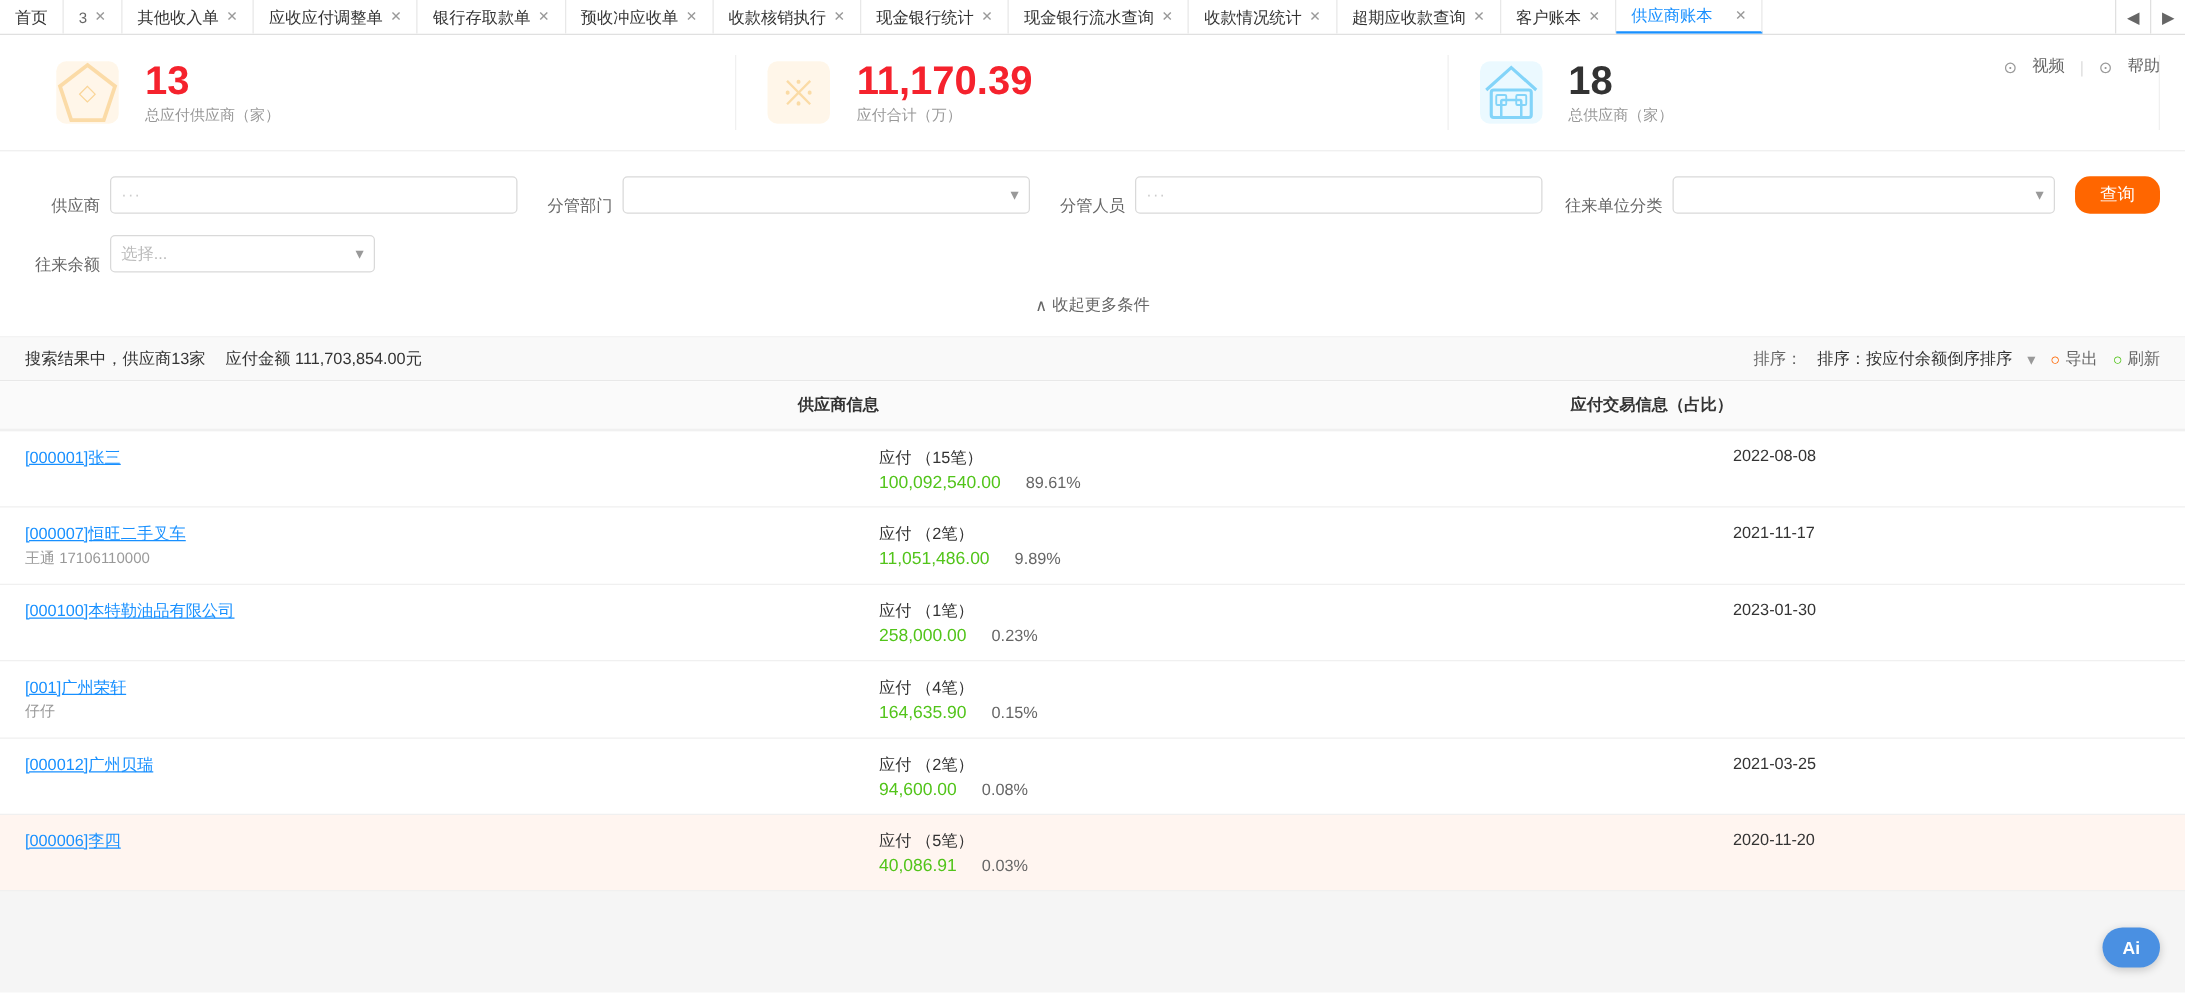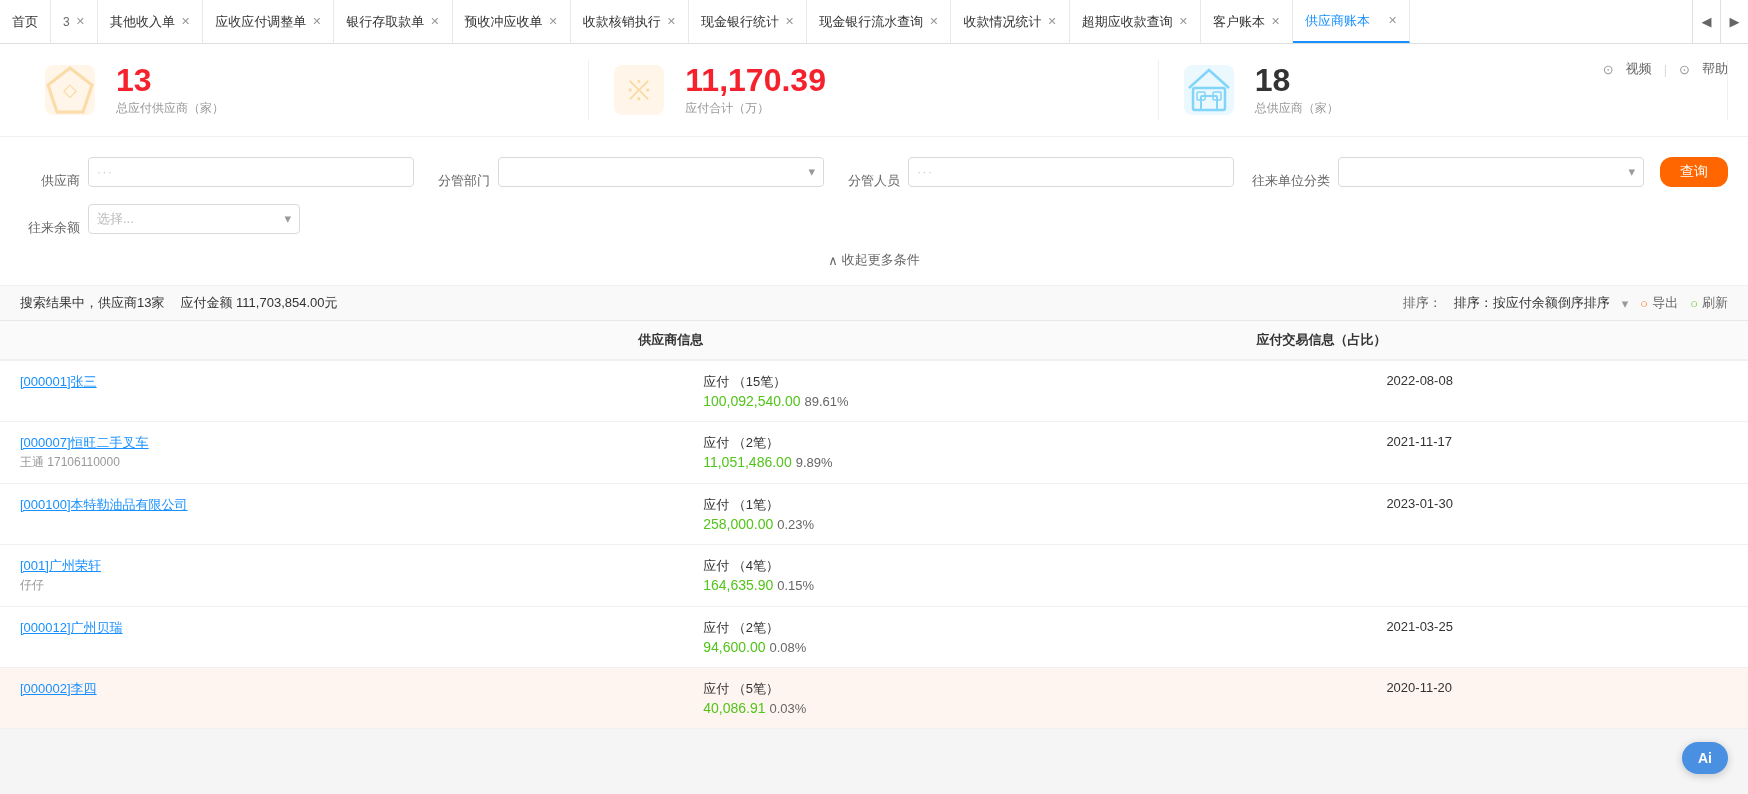--- a/index.html
+++ b/index.html
@@ -1,19 +1,19 @@
 <!DOCTYPE html>
 <html><head>
   <meta charset="utf-8">
   <style>
     * { margin: 0; padding: 0; box-sizing: border-box; }
     body { font-family: 'Microsoft YaHei', Arial, sans-serif; font-size: 13px; background: #f5f5f5; color: #333; width: 1748px; overflow-x: hidden; }
 
     
-    .top-nav { display: flex; align-items: center; background: #fff; border-bottom: 1px solid #e0e0e0; height: 44px; overflow: hidden; }
+    .top-nav { display: flex; align-items: center; background: #fff; border-bottom: 1px solid #e0e0e0; height: 28px; overflow: hidden; }
     .nav-tab { display: flex; align-items: center; padding: 0 12px; height: 100%; border-right: 1px solid #e8e8e8; white-space: nowrap; cursor: pointer; font-size: 13px; color: #333; flex-shrink: 0; }
     .nav-tab.active { color: #1890ff; border-bottom: 2px solid #1890ff; }
     .nav-tab .close-btn { margin-left: 6px; color: #999; font-size: 11px; cursor: pointer; }
     .nav-arrow { display: flex; align-items: center; justify-content: center; width: 28px; height: 100%; border-left: 1px solid #e0e0e0; cursor: pointer; color: #666; flex-shrink: 0; }
 
     
     .stats-header { display: flex; align-items: stretch; background: #fff; padding: 16px 20px; border-bottom: 1px solid #f0f0f0; position: relative; }
     .stat-card { display: flex; align-items: center; flex: 1; padding: 0 20px; border-right: 1px solid #f0f0f0; }
     .stat-card:last-of-type { border-right: none; }
     .stat-icon { width: 60px; height: 60px; margin-right: 16px; opacity: 0.7; }
@@ -42,21 +42,21 @@
     
     .table-container { background: #fff; }
     .table-header { display: grid; grid-template-columns: 2fr 2fr 1fr; padding: 10px 20px; border-bottom: 2px solid #f0f0f0; background: #fafafa; text-align: right; }
     .table-header-cell { font-size: 13px; font-weight: bold; color: #333; }
     .table-row { display: grid; grid-template-columns: 2fr 2fr 1fr; padding: 12px 20px; border-bottom: 1px solid #f0f0f0; align-items: start; }
     .table-row.highlighted { background: #fff5f0; }
     .supplier-name { color: #1890ff; cursor: pointer; font-size: 13px; text-decoration: underline; }
     .supplier-sub { font-size: 12px; color: #999; margin-top: 2px; }
     .tx-info { display: flex; flex-direction: column; gap: 2px; }
     .tx-title { font-size: 13px; color: #333; }
-    .tx-row { display: flex; align-items: center; gap: 4px; }
+    .tx-row { display: flex; align-items: center; gap: 20px; }
     .tx-amount { font-size: 14px; color: #52c41a; font-weight: 500; cursor: pointer; }
     .tx-percent { font-size: 13px; color: #666; }
     .last-pay-date { font-size: 13px; color: #333; }
 
     
     ::-webkit-scrollbar { width: 6px; height: 6px; }
     ::-webkit-scrollbar-track { background: #f1f1f1; }
     ::-webkit-scrollbar-thumb { background: #ccc; border-radius: 3px; }
   </style>
 </head>
@@ -330,21 +330,21 @@
         <span class="tx-percent">0.08%</span>
       </div>
     </div>
     <div>
       <span class="last-pay-date">2021-03-25</span>
     </div>
   </div>
 
   <div class="table-row highlighted">
     <div>
-      <span class="supplier-name">[000002]李四</span>
+      <span class="supplier-name">[000006]李四</span>
     </div>
     <div class="tx-info">
       <div class="tx-title">应付 （5笔）</div>
       <div class="tx-row">
         <span class="tx-amount">40,086.91</span>
         <span class="tx-percent">0.03%</span>
       </div>
     </div>
     <div>
       <span class="last-pay-date">2020-11-20</span>

